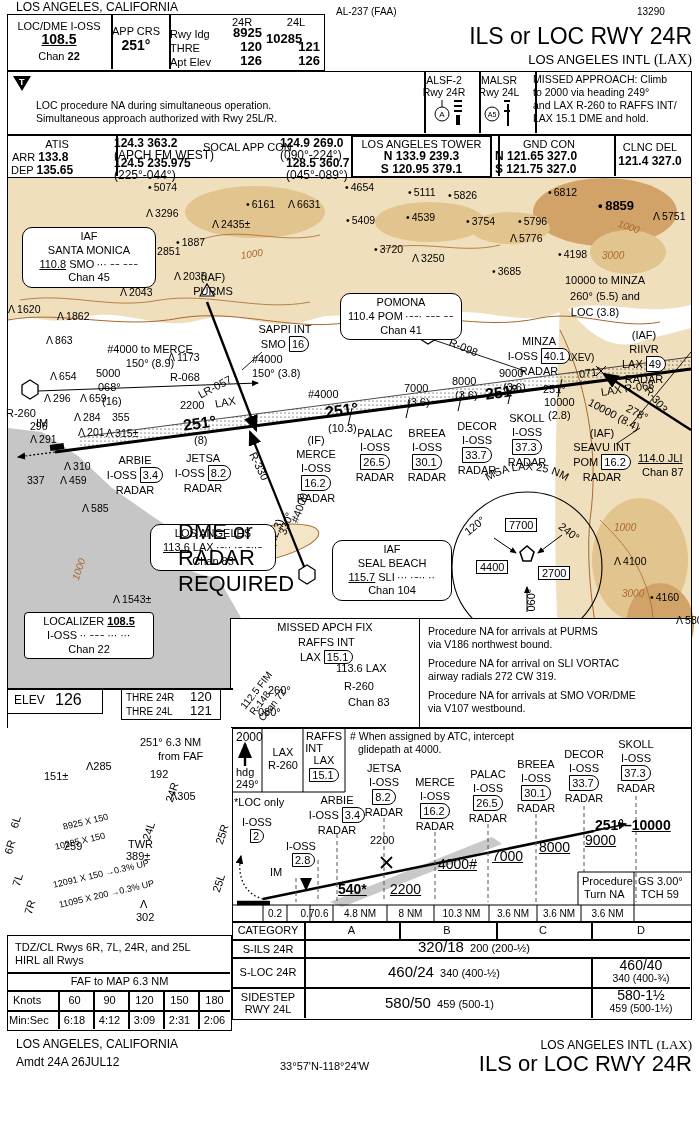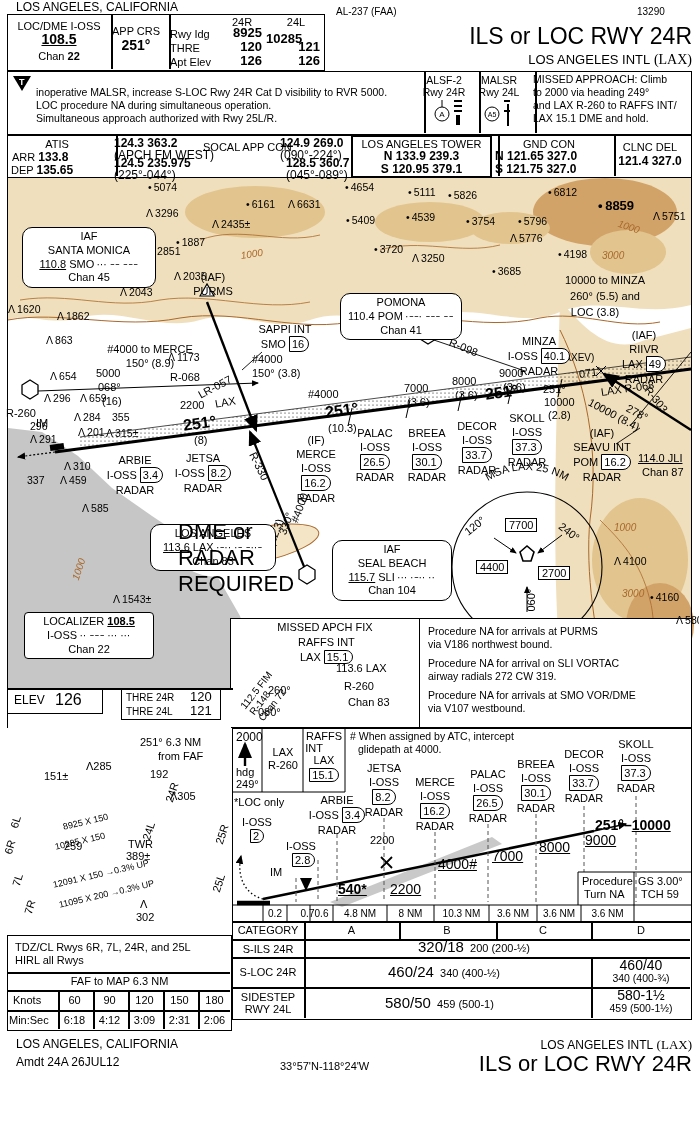--- a/index.html
+++ b/index.html
@@ -207,21 +207,20 @@
     <span>LOS ANGELES INTL</span>&nbsp;<span class="serif s14">(LAX)</span>
   </div>
 
   <div class="frame" style="left:7px;top:71px;width:685px;height:64px">
     <div class="line" style="left:416px;top:0;width:1.5px;height:61px"></div>
     <div class="line" style="left:471px;top:0;width:1.5px;height:61px"></div>
     <div class="line" style="left:527px;top:0;width:1.5px;height:61px"></div>
   </div>
   <div class="t" style="left:13px;top:76px;width:0;height:0;border-left:9px solid transparent;border-right:9px solid transparent;border-top:15px solid #000"></div>
   <div class="t s9" style="left:19px;top:77px;color:#fff;font-weight:bold">T</div>
-  <div class="t s105" style="left:36px;top:87px">inoperative MALSR, increase S-LOC Rwy 24R Cat D visibility to RVR 5000.</div>
   <div class="t s105" style="left:36px;top:100px">LOC procedure NA during simultaneous operation.</div>
   <div class="t s105" style="left:36px;top:113px">Simultaneous approach authorized with Rwy 25L/R.</div>
   <div class="t s105 c" style="left:418px;top:75px;width:52px">ALSF-2</div>
   <div class="t s105 c" style="left:418px;top:87px;width:52px">Rwy 24R</div>
   <div class="t s105 c" style="left:473px;top:75px;width:52px">MALSR</div>
   <div class="t s105 c" style="left:473px;top:87px;width:52px">Rwy 24L</div>
   <svg style="left:430px;top:98px" width="80" height="34">
     <circle cx="12" cy="16" r="7" fill="none" stroke="#000"></circle>
       <text x="12" y="19" font-size="8" text-anchor="middle">A</text>
     <line x1="12" y1="9" x2="12" y2="2" stroke="#000"></line>

